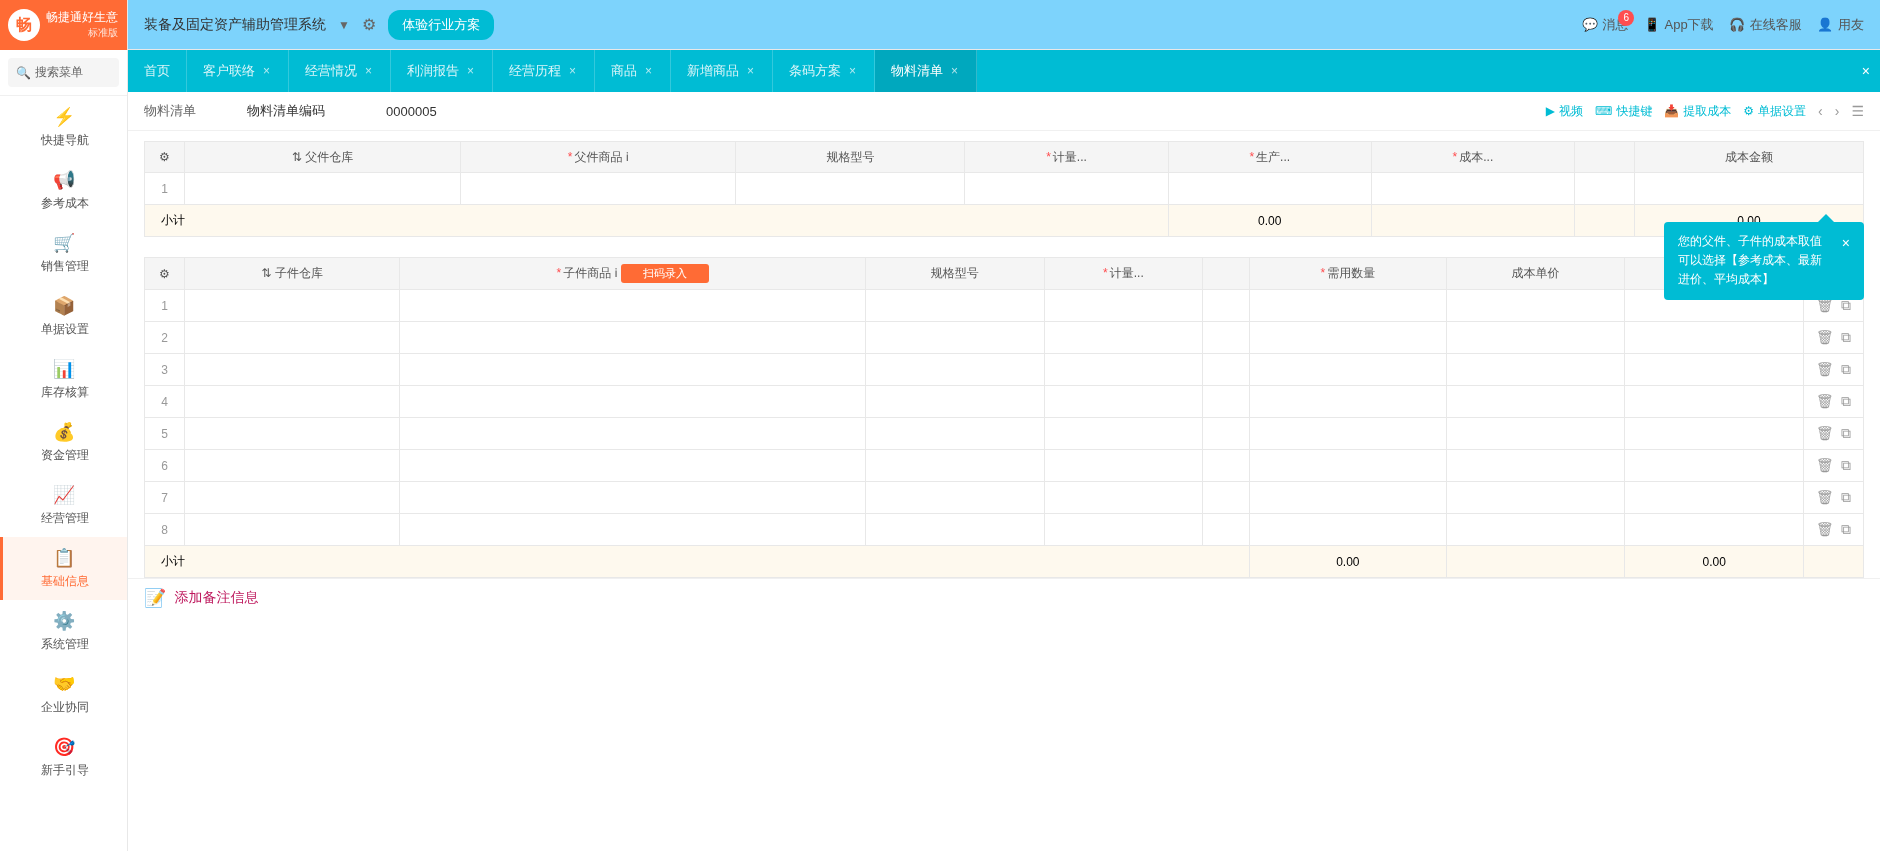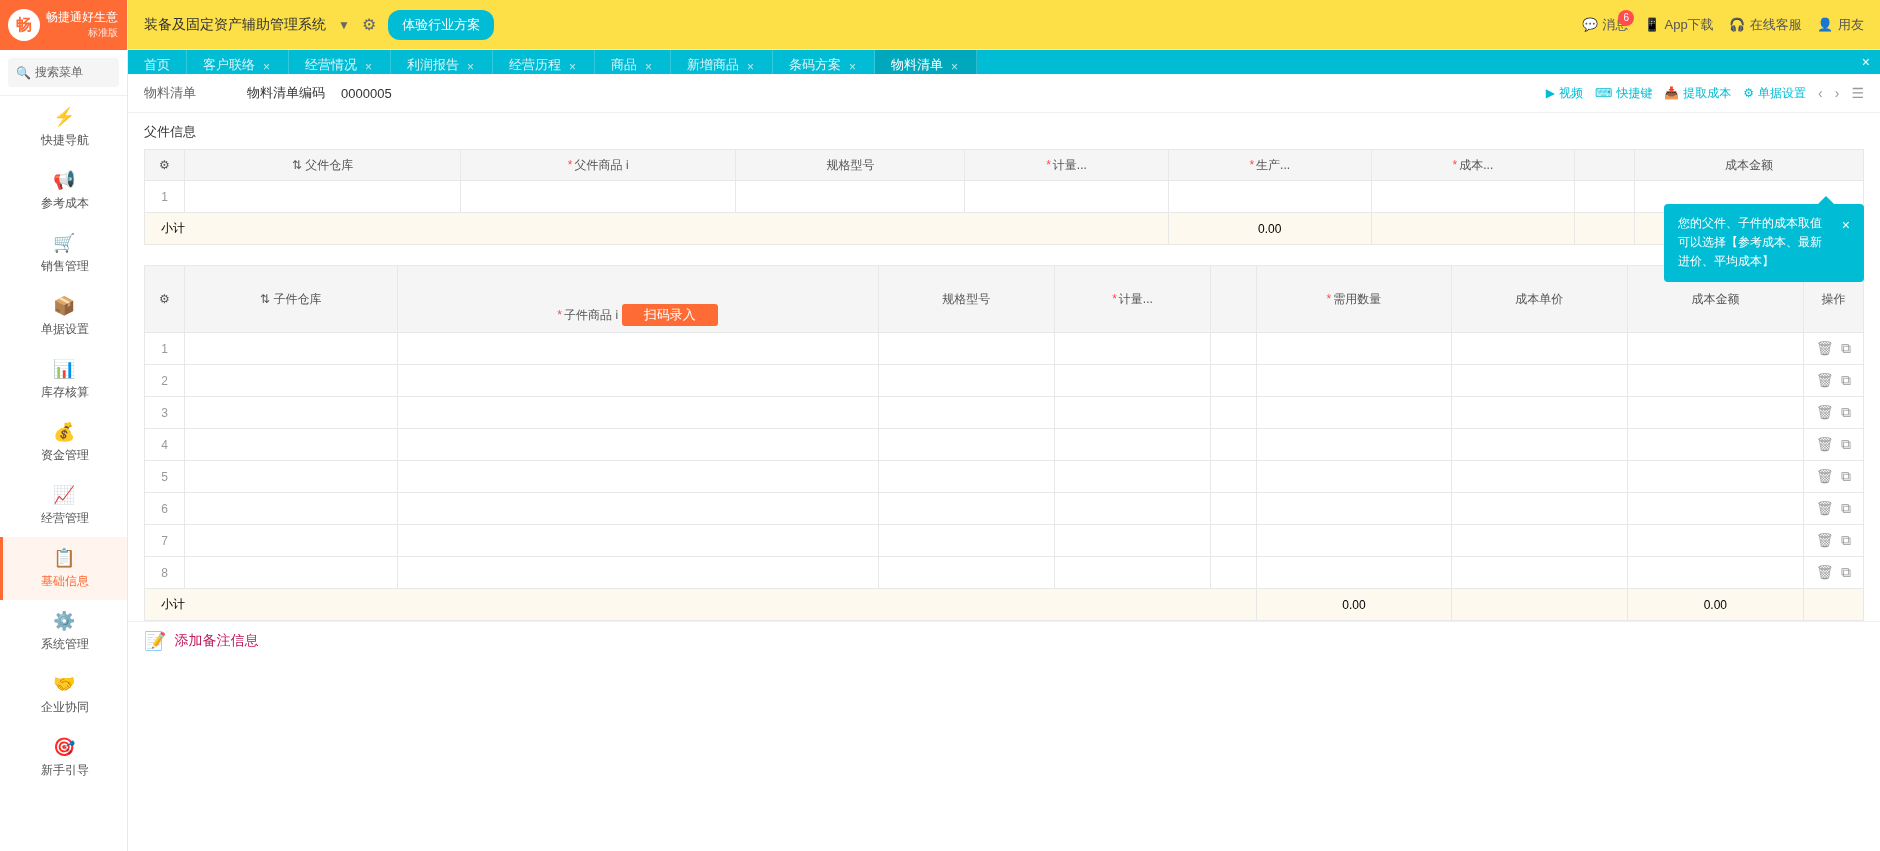--- a/index.html
+++ b/index.html
@@ -82,21 +82,21 @@
     
     .main {
       flex: 1;
       display: flex;
       flex-direction: column;
       overflow: hidden;
     }
 
     
     .top-header {
-      background: #fde047;
+      background: #7dd3fc;
       border-bottom: 1px solid #e8e8e8;
       padding: 0 16px;
       height: 50px;
       display: flex;
       align-items: center;
       justify-content: space-between;
       flex-shrink: 0;
     }
     .header-left {
       display: flex;
@@ -159,23 +159,23 @@
     
     .nav-tabs {
       background: #00bcd4;
       display: flex;
       align-items: center;
       flex-shrink: 0;
       overflow-x: auto;
     }
     .nav-tab {
       padding: 0 16px;
-      height: 24px;
-      display: flex;
-      align-items: flex-end;
+      height: 42px;
+      display: flex;
+      align-items: center;
       gap: 6px;
       cursor: pointer;
       color: rgba(255,255,255,0.85);
       font-size: 13px;
       white-space: nowrap;
       border-right: 1px solid rgba(255,255,255,0.2);
     }
     .nav-tab.active { background: rgba(0,0,0,0.1); color: #fff; font-weight: 500; }
     .nav-tab-close {
       font-size: 12px;
@@ -210,20 +210,21 @@
     }
     .form-breadcrumb {
       color: #666;
       font-size: 13px;
       cursor: pointer;
     }
     .form-breadcrumb.active { color: #333; font-weight: 500; margin-left: 19px; }
     .form-code {
       color: #333;
       font-size: 13px;
+      margin-left: 45px;
     }
     .form-actions {
       margin-left: auto;
       display: flex;
       align-items: center;
       gap: 12px;
       font-size: 12px;
       color: #00bcd4;
     }
     .form-action-btn {
@@ -273,23 +274,22 @@
     .required-star { color: #ff4d4f; margin-right: 2px; }
     .col-no { width: 40px; color: #999; }
     .col-actions { width: 60px; }
 
     .scan-btn {
       background: #ff6b35;
       color: #fff;
       border: none;
       border-radius: 3px;
       padding: 2px 22px;
-      font-size: 13px;
-      cursor: pointer;
-      margin-top: 32px;
+      font-size: 11px;
+      cursor: pointer;
     }
 
     .action-icon {
       cursor: pointer;
       color: #999;
       font-size: 14px;
       margin: 0 2px;
     }
 
     
@@ -498,21 +498,20 @@
           <span>⚙</span>
           <span>单据设置</span>
         </div>
         <button style="background:none;border:none;cursor:pointer;color:#999;font-size:14px;">‹</button>
         <button style="background:none;border:none;cursor:pointer;color:#999;font-size:14px;">›</button>
         <button style="background:none;border:none;cursor:pointer;color:#999;font-size:14px;">☰</button>
       </div>
     </div>
 
     <div class="section">
-      <div class="section-title">父件信息</div>
       <table class="data-table">
         <thead>
           <tr>
             <th><span>⚙</span></th>
             <th><span>⇅</span> 父件仓库</th>
             <th><span class="required-star">*</span>父件商品 <span>ℹ</span></th>
             <th>规格型号</th>
             <th><span class="required-star">*</span>计量...</th>
             <th><span class="required-star">*</span>生产...</th>
             <th><span class="required-star">*</span>成本...</th>

